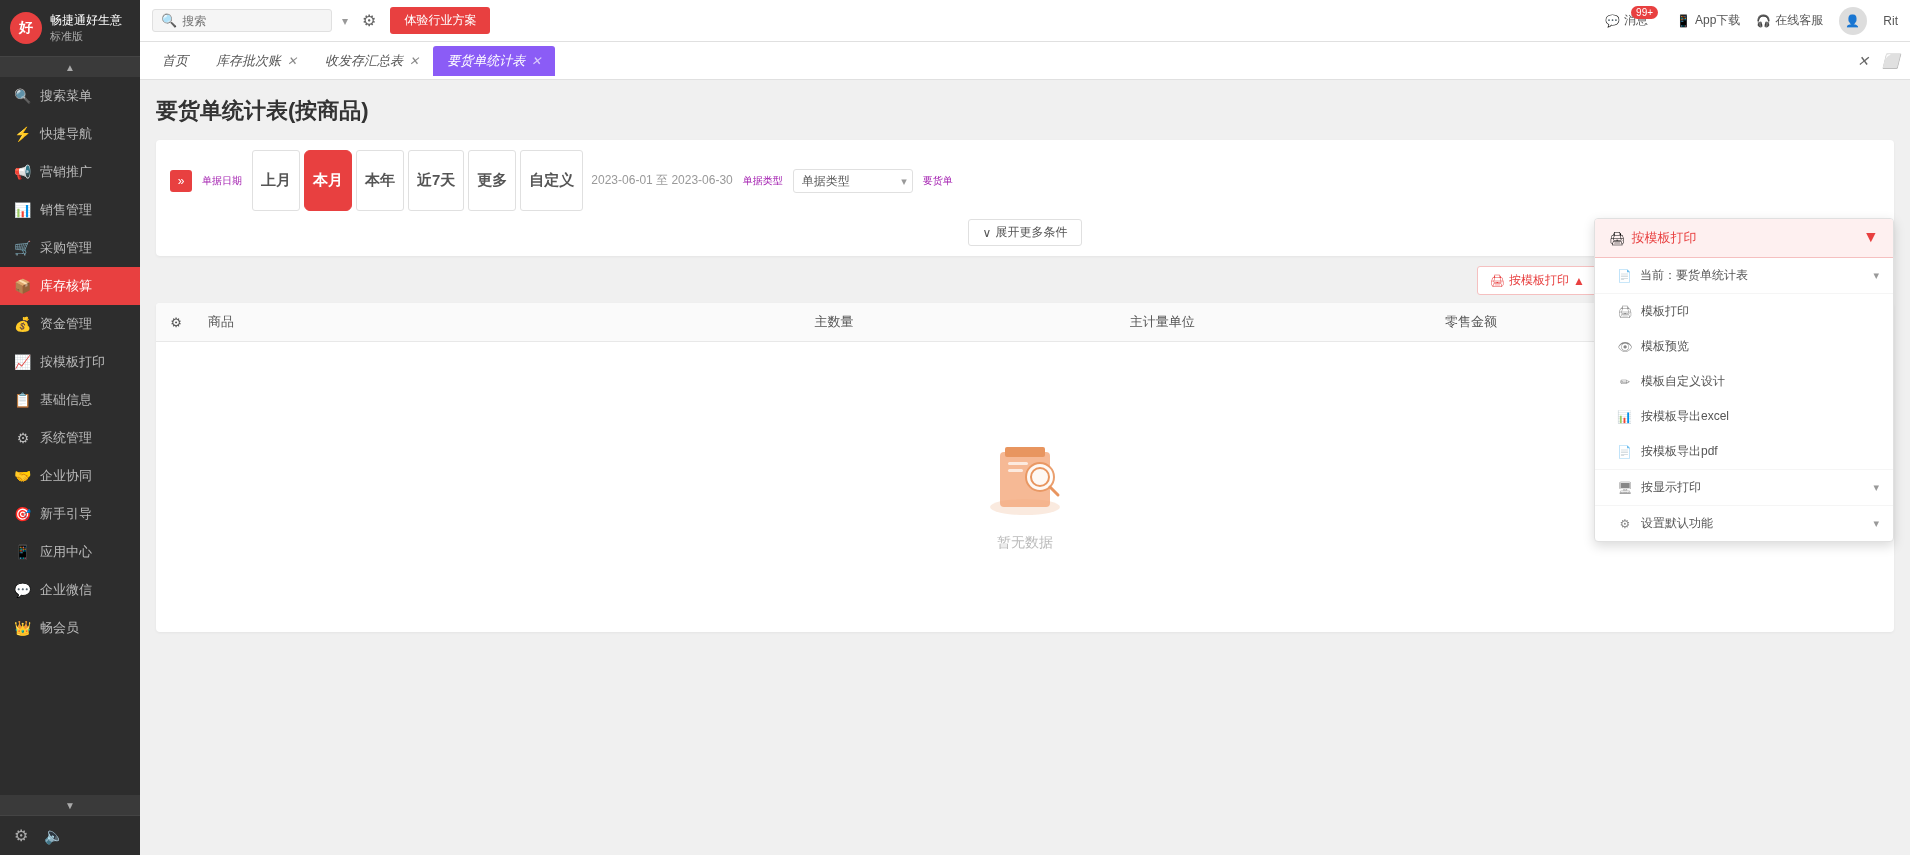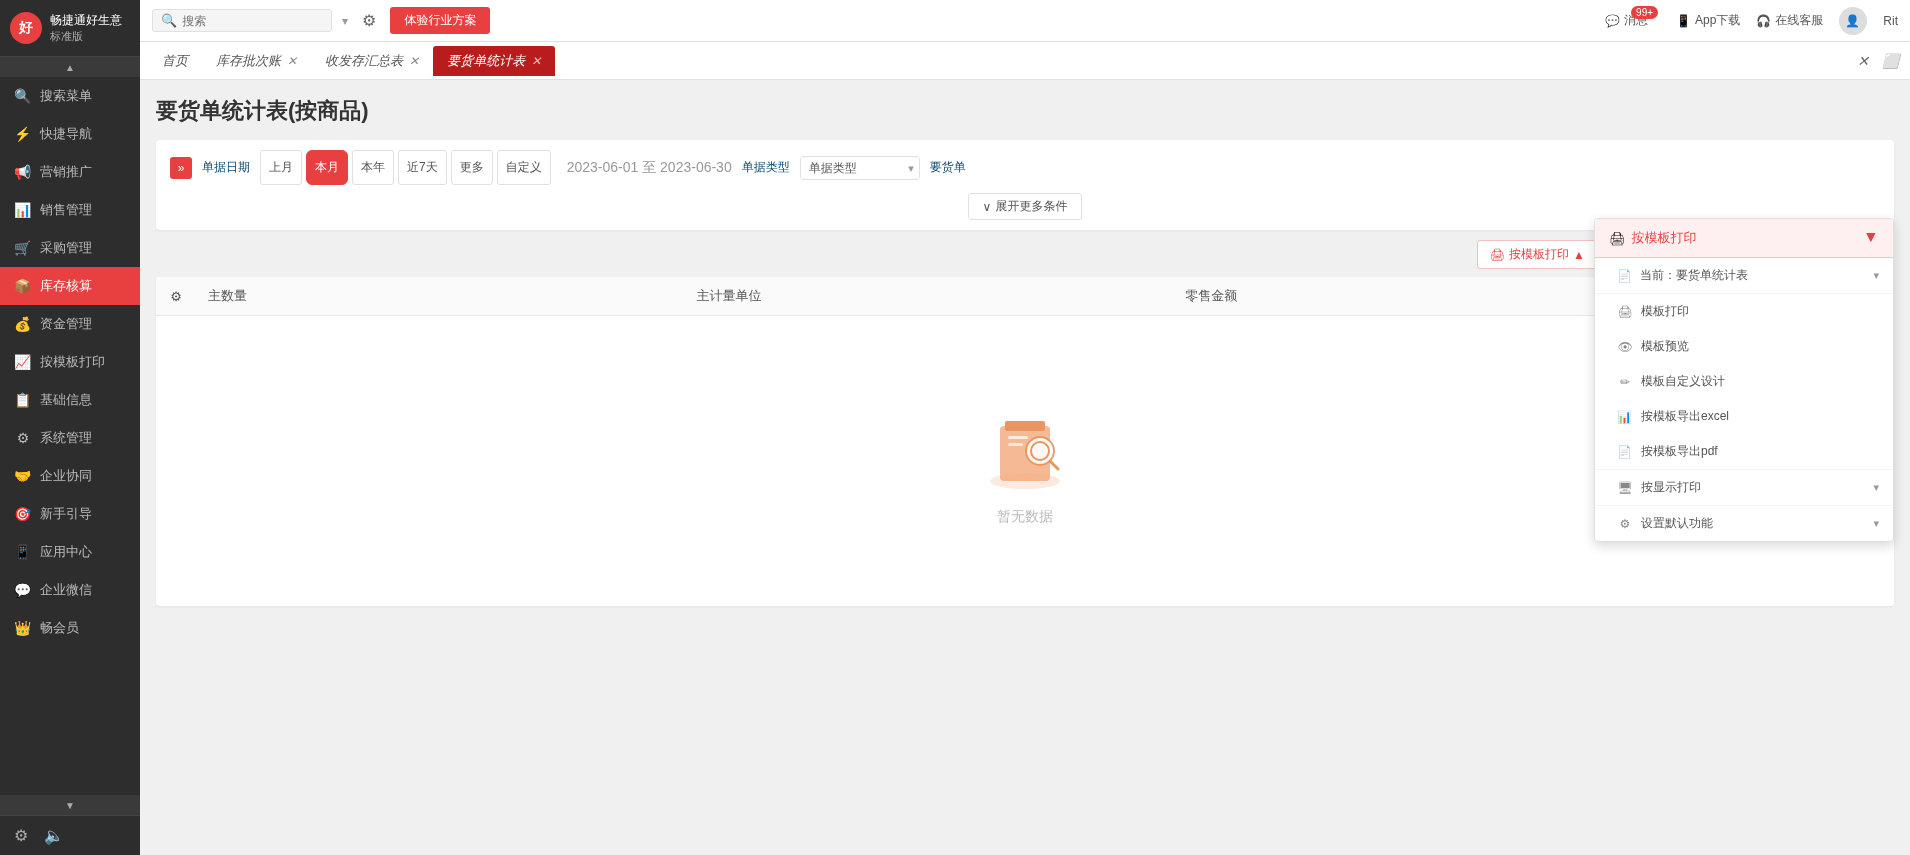--- a/index.html
+++ b/index.html
@@ -184,21 +184,21 @@
       padding: 6px 14px;
       font-size: 13px;
       cursor: pointer;
       border-radius: 3px 3px 0 0;
       color: #555;
       gap: 6px;
       white-space: nowrap;
     }
     .tab.home { color: #555; }
     .tab.active {
-      background: #b91c1c;
+      background: #8b5cf6;
       color: white;
     }
     .tab .close-icon {
       font-size: 12px;
       color: inherit;
       opacity: 0.7;
     }
     .tab.active .close-icon { color: white; }
     .tabs-window-btns {
       margin-left: auto;
@@ -255,45 +255,46 @@
       border-radius: 3px;
       width: 22px;
       height: 22px;
       display: flex;
       align-items: center;
       justify-content: center;
       cursor: pointer;
       font-size: 12px;
       flex-shrink: 0;
     }
-    .filter-label { color: #0c4a6e; font-size: 12px; white-space: nowrap; }
+    .filter-label { color: #a21caf; font-size: 10px; white-space: nowrap; }
     .date-options {
       display: flex;
       align-items: center;
       gap: 4px;
     }
     .date-btn {
-      padding: 8px 8px;
-      font-size: 12px;
+      padding: 20px 8px;
+      font-size: 15px;
       border: 1px solid #e0e0e0;
       border-radius: 3px;
       cursor: pointer;
       color: #555;
       background: #fff;
+      font-weight: bold;
     }
     .date-btn.active {
       background: #e84040;
       color: white;
       border-color: #e84040;
       border-radius: 6px;
     }
     .date-range {
-      font-size: 14px;
+      font-size: 12px;
       color: #999;
-      margin-left: 12px;
+      margin-left: 4px;
     }
     .filter-select {
       border: 1px solid #e0e0e0;
       border-radius: 3px;
       padding: 4px 20px 4px 8px;
       font-size: 12px;
       color: #555;
       background: #fff;
       outline: none;
       min-width: 120px;
@@ -689,20 +690,21 @@
       </button>
       <button class="action-btn primary">查询</button>
       <button class="action-btn">设置</button>
     </div>
 
     <div class="data-table">
       <div class="table-header">
         <div class="th th-check">
           <span>⚙</span>
         </div>
+        <div class="th th-goods">商品</div>
         <div class="th th-qty">主数量</div>
         <div class="th th-unit">主计量单位</div>
         <div class="th th-amount">零售金额</div>
       </div>
 
       <div class="empty-state">
         <svg class="empty-icon" viewBox="0 0 100 100" xmlns="http://www.w3.org/2000/svg">
           <ellipse cx="50" cy="85" rx="35" ry="8" fill="#f5d5c0" opacity="0.5"></ellipse>
           <rect x="25" y="30" width="50" height="55" rx="4" fill="#f4a87a" opacity="0.8"></rect>
           <rect x="30" y="25" width="40" height="10" rx="2" fill="#e8955f"></rect>

